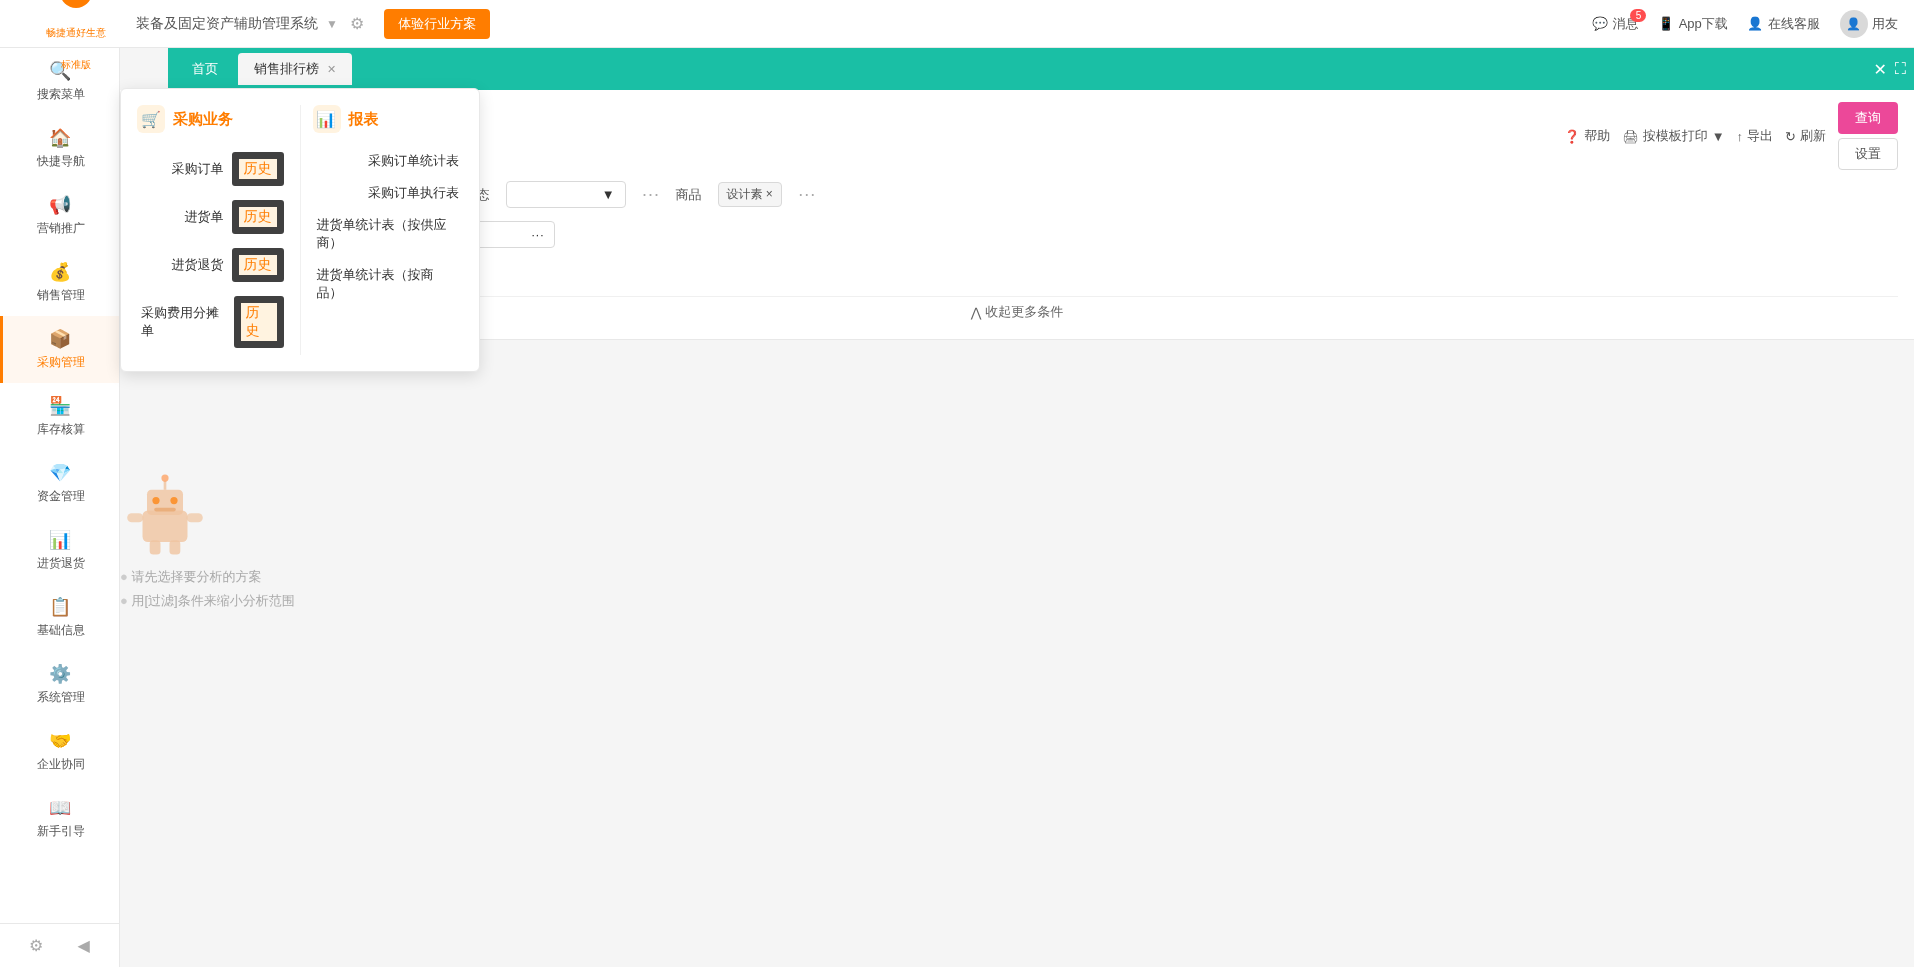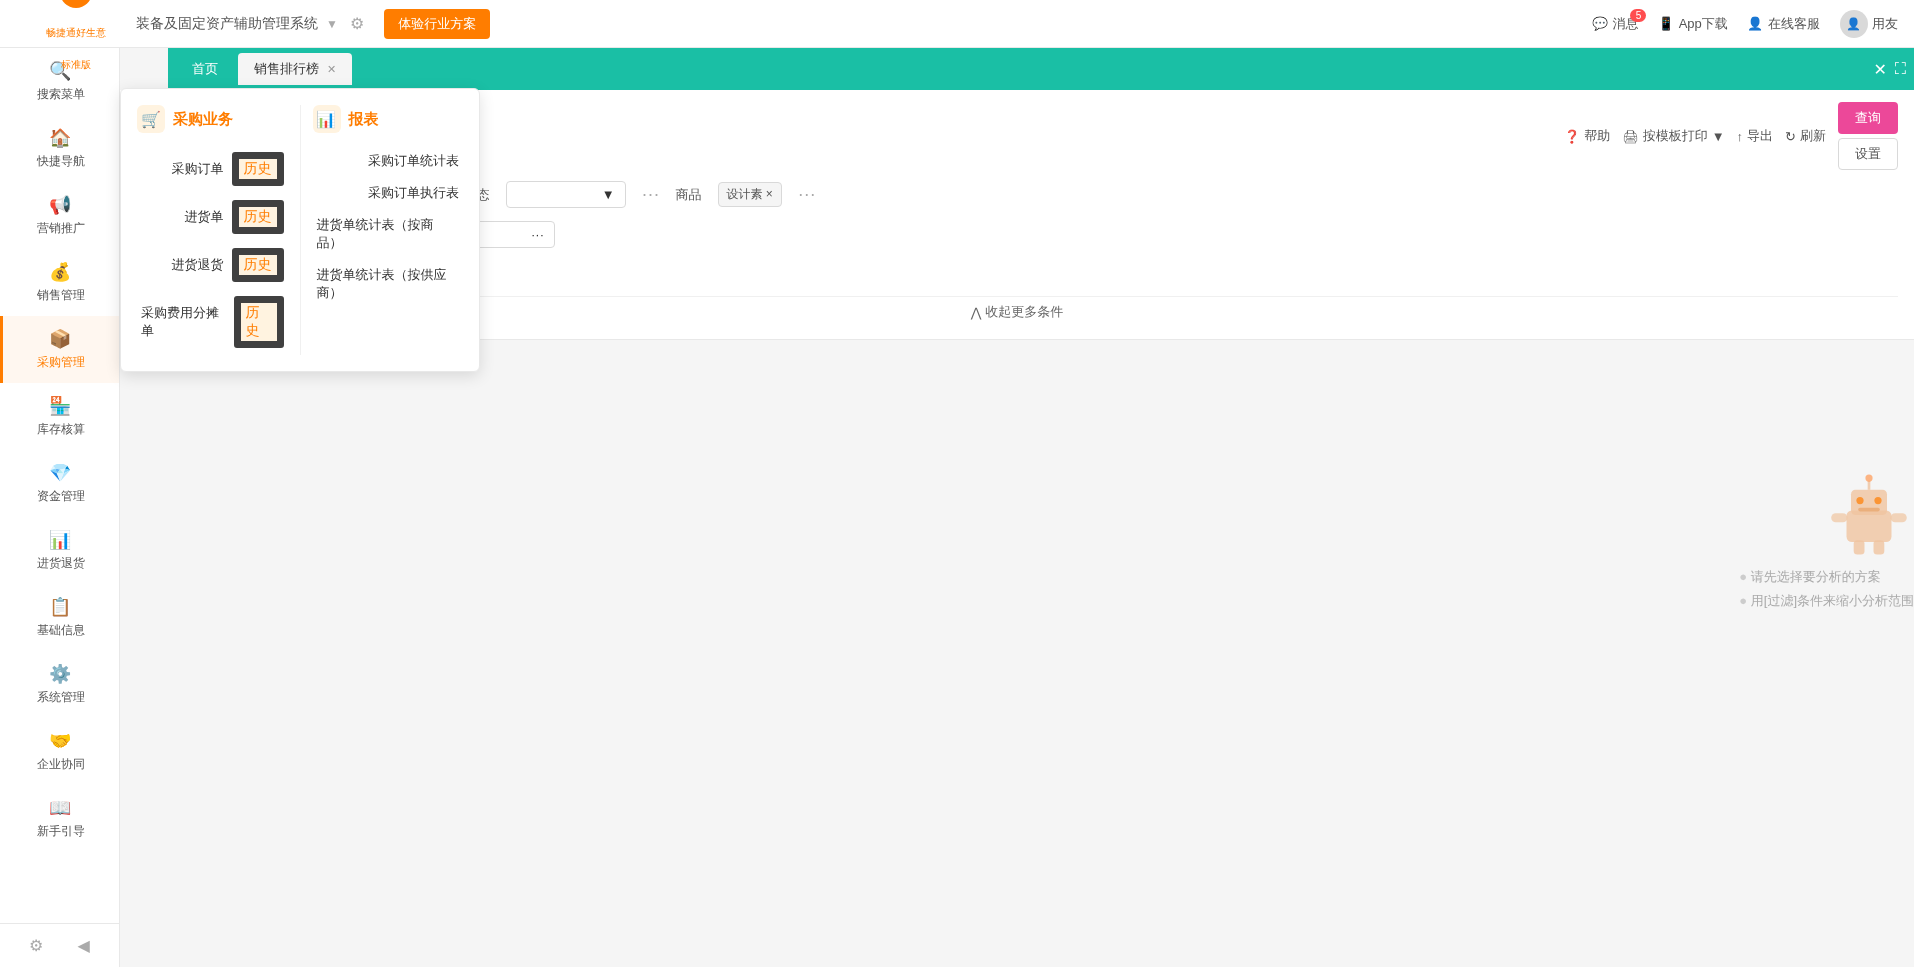--- a/index.html
+++ b/index.html
@@ -289,21 +289,21 @@
       cursor: pointer;
       font-size: 13px;
       padding: 6px;
     }
     .dots-menu { color: #aaa; cursor: pointer; font-size: 18px; }
 
     
     .empty-state {
       display: flex;
       flex-direction: column;
-      align-items: flex-end;
+      align-items: flex-start;
       justify-content: center;
       height: 400px;
       gap: 8px;
     }
     .empty-tips {
       display: flex;
       flex-direction: column;
       gap: 6px;
       color: #aaa;
       font-size: 13px;
@@ -633,25 +633,25 @@
             <div class="menu-col-icon">📊</div>
             <span>报表</span>
           </div>
           <div class="menu-item">
             <span>采购订单统计表</span>
           </div>
           <div class="menu-item">
             <span>采购订单执行表</span>
           </div>
           <div class="menu-item">
+            <span>进货单统计表（按供应商）</span>
+          </div>
+          <div class="menu-item">
             <span>进货单统计表（按商品）</span>
           </div>
-          <div class="menu-item">
-            <span>进货单统计表（按供应商）</span>
-          </div>
         </div>
 
       </div>
     </div>
 
   </div>
 
 </div>
 
 </body></html>

